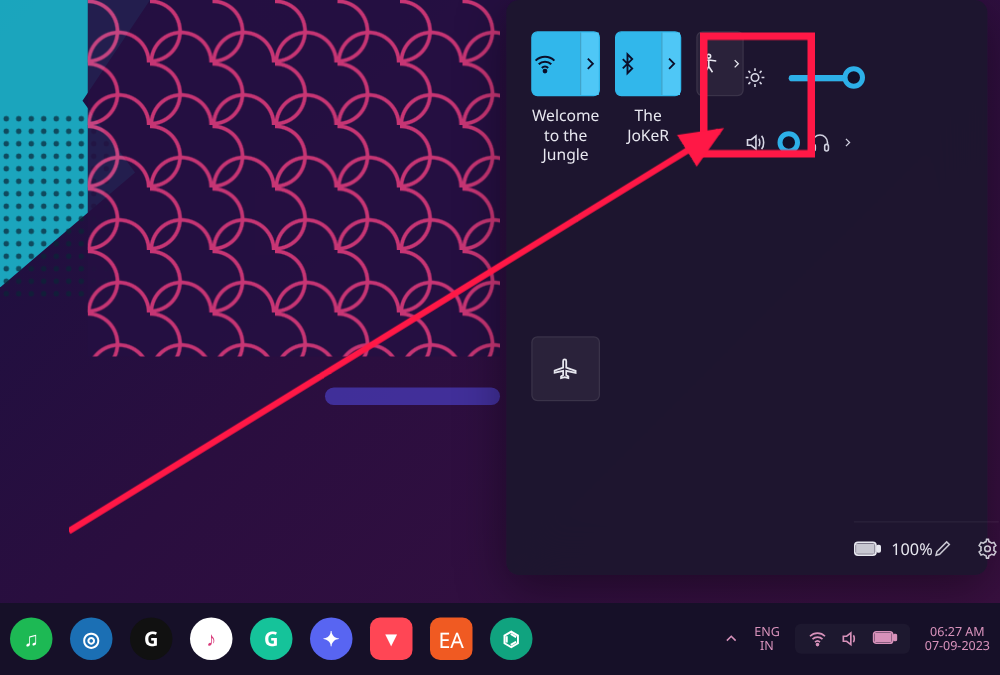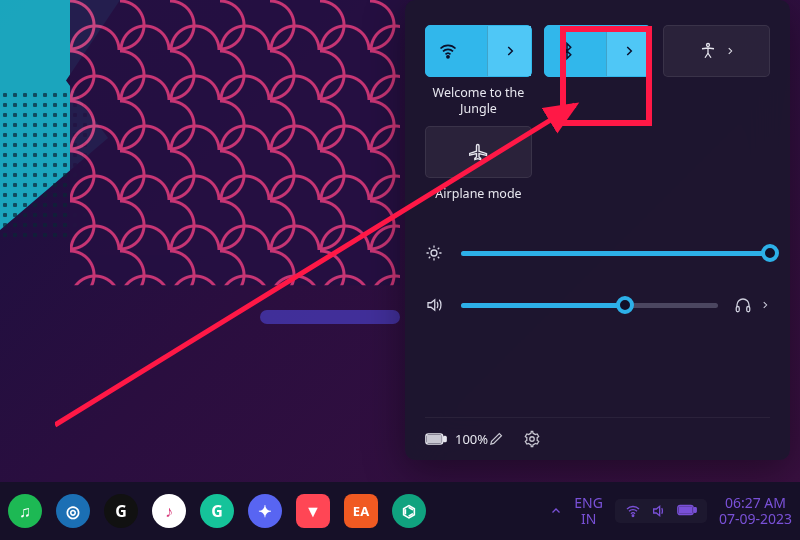--- a/index.html
+++ b/index.html
@@ -35,21 +35,21 @@
 
   
   .panel{
     position:absolute; right:10px; top:0; width:385px; height:460px;
     background:rgba(28,22,46,.92);
     border-radius:10px;
     backdrop-filter:blur(20px);
     padding:25px 20px 12px;
     color:#e7e7ef;
     box-shadow:0 10px 40px rgba(0,0,0,.4);
-    display:flex; flex-direction:column;
+    display:flex; flex-direction:row;
   }
   .tiles{ display:grid; grid-template-columns:repeat(3,1fr); gap:10px 12px; }
   .tile{ display:flex; flex-direction:column; align-items:center; gap:8px; }
   .btn{
     width:100%; height:52px; border-radius:5px;
     background:rgba(255,255,255,.06);
     border:1px solid rgba(255,255,255,.08);
     display:flex; align-items:center; justify-content:center; gap:18px;
     cursor:pointer;
     color:#e7e7ef;
@@ -79,21 +79,21 @@
   .ann-box{ position:absolute; border:6px solid #ff1846; }
   .ann-arrow{ position:absolute; pointer-events:none; }
 
   
   .taskbar{ position:absolute; left:0; right:0; bottom:0; height:58px;
     background:#161028; display:flex; align-items:center; padding:0 8px; }
   .task-icons{ display:flex; gap:14px; align-items:center; }
   .tico{ width:34px; height:34px; border-radius:50%; display:flex; align-items:center; justify-content:center;
     font-size:16px; cursor:pointer; color:#fff; }
   .tico.sq{ border-radius:8px; }
-  .sys{ margin-left:auto; display:flex; align-items:center; gap:12px; color:#8b5cf6; font-size:14px;}
+  .sys{ margin-left:auto; display:flex; align-items:center; gap:12px; color:#f9a8d4; font-size:10px;}
   .sys .col{ display:flex; flex-direction:column; align-items:center; line-height:1.15;}
   .sys .tray{ display:flex; gap:10px; padding:4px 10px; border-radius:5px; background:rgba(255,255,255,.04);}
   .sys .clock{ }
 
   
   svg{ display:block; }
 </style>
 </head>
 <body>
 
@@ -132,20 +132,21 @@
           <svg width="18" height="20" viewBox="0 0 24 24" fill="none" stroke="currentColor" stroke-width="2">
               <path d="M7 7l10 10-5 5V2l5 5L7 17"></path>
             </svg>
         </div>
         <div class="half">
           <svg width="14" height="14" viewBox="0 0 24 24" fill="none" stroke="currentColor" stroke-width="2.5">
               <path d="M9 5l7 7-7 7"></path>
             </svg>
         </div>
       </div>
+      <div class="tile-label">The JoKeR</div>
     </div>
 
 
 
     <div class="tile">
       <div class="btn">
         <span style="display:flex;gap:8px;align-items:center">
           <svg width="18" height="20" viewBox="0 0 24 24" fill="none" stroke="currentColor" stroke-width="1.7">
               <circle cx="12" cy="4" r="2"></circle>
               <path d="M4 9l8-1 8 1M12 8v7M12 15l-4 6M12 15l4 6"></path>
@@ -158,21 +159,20 @@
     </div>
 
     <div class="tile">
       <div class="btn">
         <span>
           <svg width="20" height="20" viewBox="0 0 24 24" fill="none" stroke="currentColor" stroke-width="1.7">
               <path d="M21 14l-9-3V4.5a1.5 1.5 0 0 0-3 0V11l-9 3v2l9-2v4l-2 1.5V21l3.5-1 3.5 1v-1.5L12 18v-4l9 2z"></path>
             </svg>
         </span>
       </div>
-      <div class="tile-label">Airplane mode</div>
     </div>
 
   </div>
 
   <div class="sliders">
     <div class="slider-row">
       <span class="ic">
         <svg width="18" height="18" viewBox="0 0 24 24" fill="none" stroke="currentColor" stroke-width="1.7">
             <circle cx="12" cy="12" r="4"></circle>
             <path d="M12 2v3M12 19v3M2 12h3M19 12h3M5 5l2 2M17 17l2 2M19 5l-2 2M7 17l-2 2"></path>
@@ -245,21 +245,21 @@
 
 <div class="taskbar">
   <div class="task-icons" id="task-icons">
       <div class="tico" style="background: rgb(29, 185, 84); color: rgb(255, 255, 255); font-size: 16px; font-weight: 700;">♫</div>
       <div class="tico" style="background: rgb(27, 111, 180); color: rgb(255, 255, 255); font-size: 16px; font-weight: 700;">◎</div>
       <div class="tico" style="background: rgb(17, 17, 17); color: rgb(255, 255, 255); font-size: 16px; font-weight: 700;">G</div>
       <div class="tico" style="background: rgb(255, 255, 255); color: rgb(217, 58, 122); font-size: 16px; font-weight: 700;">♪</div>
       <div class="tico" style="background: rgb(21, 195, 154); color: rgb(255, 255, 255); font-size: 16px; font-weight: 700;">G</div>
       <div class="tico" style="background: rgb(88, 101, 242); color: rgb(255, 255, 255); font-size: 16px; font-weight: 700;">✦</div>
       <div class="tico sq" style="background: rgb(255, 70, 85); color: rgb(255, 255, 255); font-size: 16px; font-weight: 700;">▼</div>
-      <div class="tico sq" style="background: rgb(240, 90, 34); color: rgb(255, 255, 255); font-size: 13px; font-weight: 700;">EA</div>
+      <div class="tico sq" style="background: rgb(240, 90, 34); color: rgb(255, 255, 255); font-size: 17px; font-weight: 400;">EA</div>
       <div class="tico" style="background: rgb(16, 163, 127); color: rgb(255, 255, 255); font-size: 16px; font-weight: 700;">⌬</div>
     </div>
   <div class="sys">
     <span class="ic-btn">
       <svg width="12" height="12" viewBox="0 0 24 24" fill="none" stroke="currentColor" stroke-width="2.5">
           <path d="M5 15l7-7 7 7"></path>
         </svg>
     </span>
     <div class="col ic-btn">
       <span>ENG</span>

